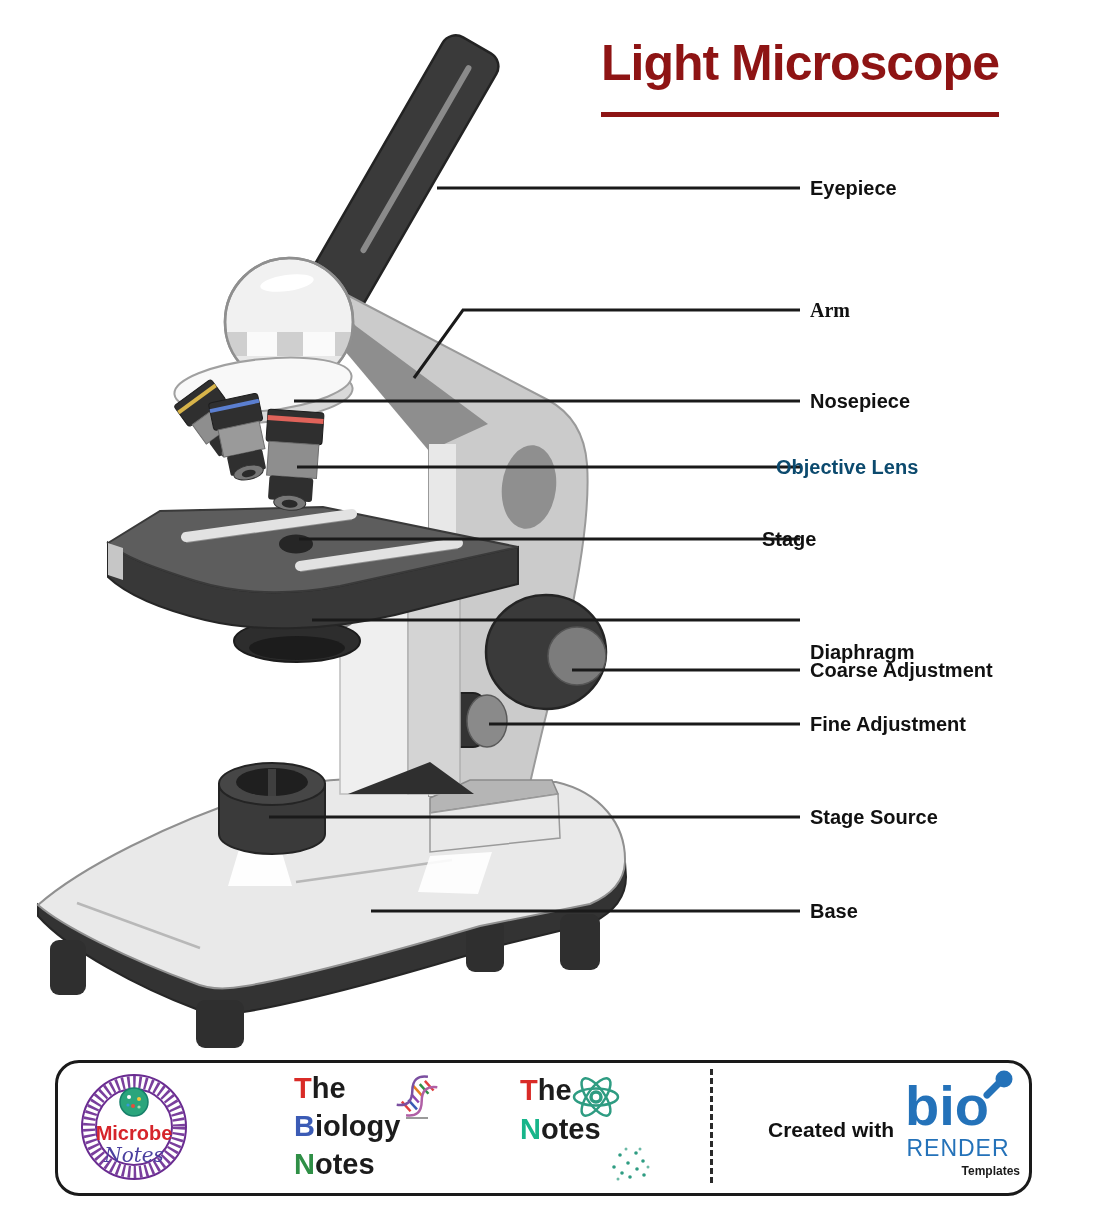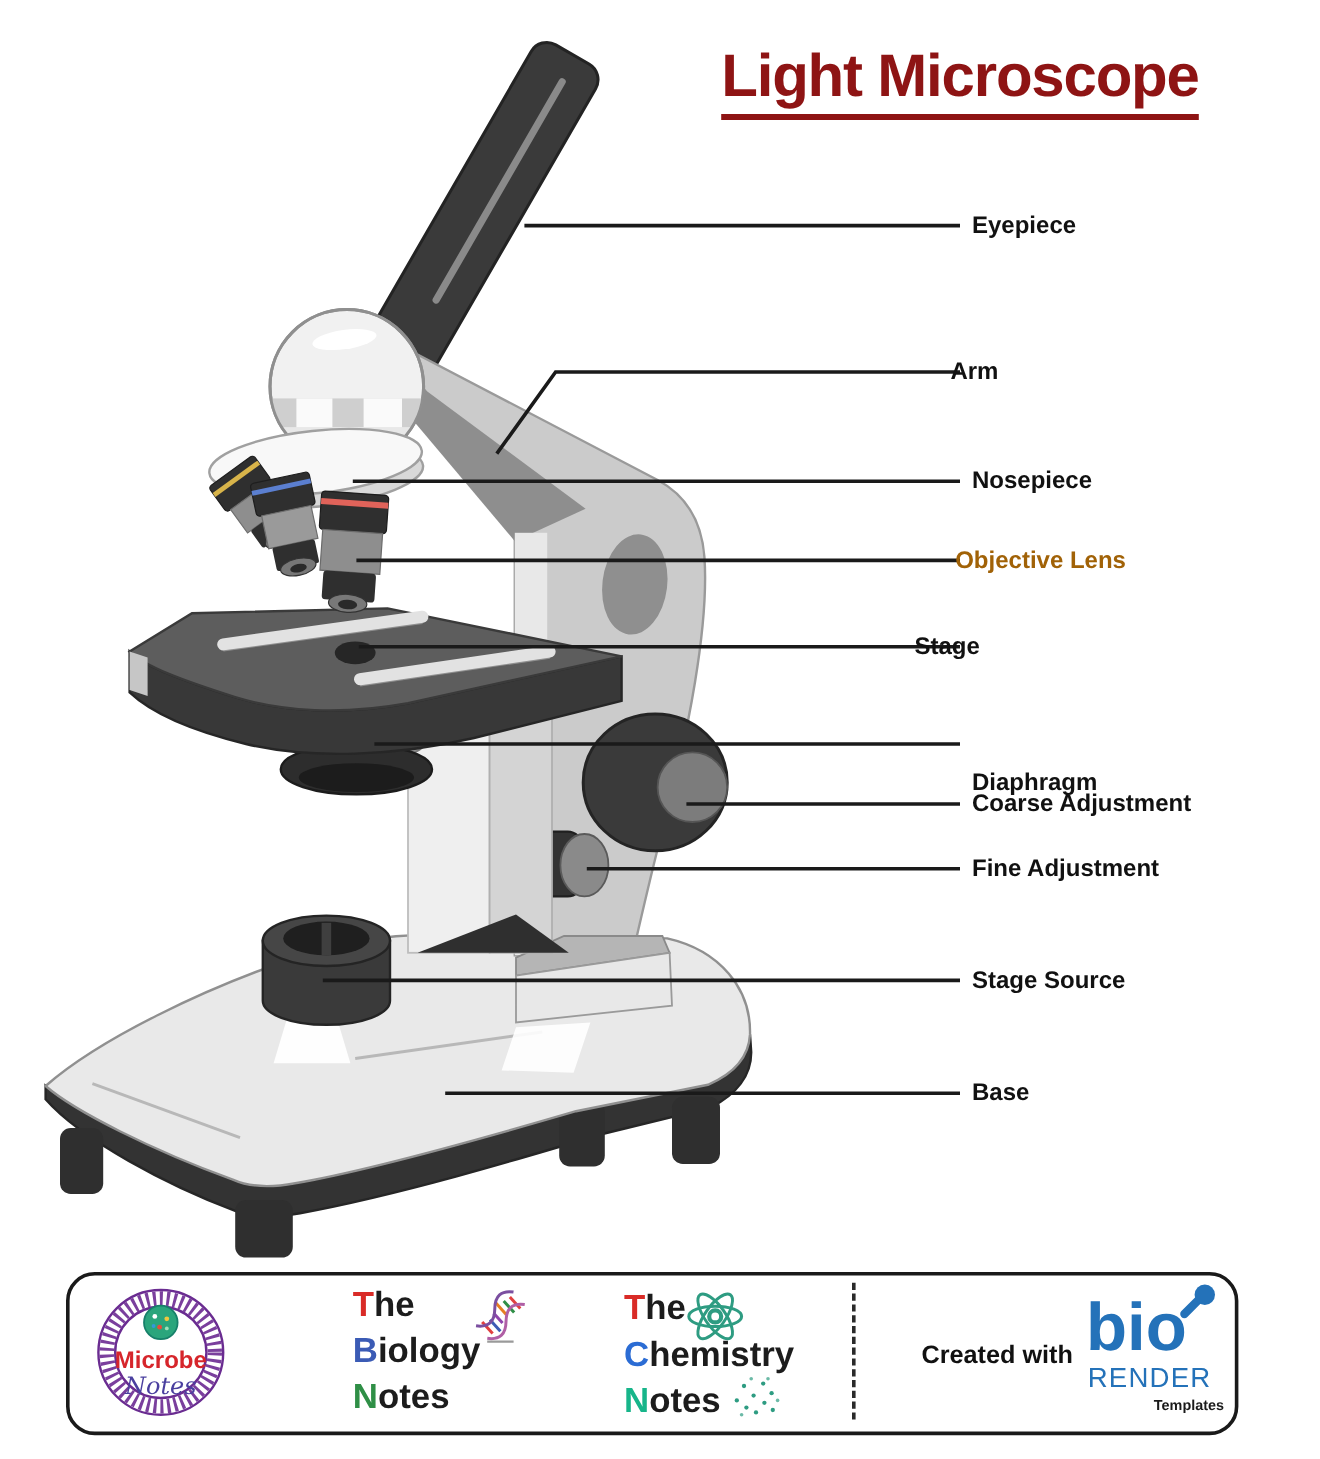--- a/index.html
+++ b/index.html
@@ -2,21 +2,21 @@
 <html><head>
 <meta charset="utf-8">
 <style>
   html,body{margin:0;padding:0;}
   .page{position:relative;width:1100px;height:1216px;background:#ffffff;overflow:hidden;
         font-family:"Liberation Sans",sans-serif;}
   svg{display:block;}
   .scope-svg{position:absolute;left:0;top:0;}
   .title{position:absolute;left:552px;top:34px;width:496px;text-align:center;
          font-size:50px;font-weight:bold;letter-spacing:-1px;white-space:nowrap;}
-  .title span{display:inline-block;padding-bottom:3px;border-bottom:5px solid;}
+  .title span{display:inline-block;padding-bottom:20px;border-bottom:5px solid;}
   .callout-label{position:absolute;height:34px;line-height:34px;font-size:20px;font-weight:bold;
                  color:#111;white-space:nowrap;}
   
   .footer{position:absolute;left:55px;top:1060px;width:971px;height:130px;
           border:3px solid #1a1a1a;border-radius:24px;background:#fff;}
   .badge{position:absolute;left:18px;top:6px;}
   .brand{position:absolute;font-weight:bold;color:#1c1c1c;}
   .brand .ln{display:block;}
   .brand-biology{left:236px;top:6px;font-size:29px;line-height:38px;}
   .brand-chemistry{left:462px;top:8px;font-size:29px;line-height:39px;}
@@ -180,23 +180,23 @@
         <polyline points="312,620 800,620" fill="none" stroke="#1a1a1a" stroke-width="3"></polyline>
         <polyline points="572,670 800,670" fill="none" stroke="#1a1a1a" stroke-width="3"></polyline>
         <polyline points="489,724 800,724" fill="none" stroke="#1a1a1a" stroke-width="3"></polyline>
         <polyline points="269,817 800,817" fill="none" stroke="#1a1a1a" stroke-width="3"></polyline>
         <polyline points="371,911 800,911" fill="none" stroke="#1a1a1a" stroke-width="3"></polyline>
       </g>
   </svg>
 
   <div id="labels">
       <div class="callout-label" style="left: 810px; top: 171px; color: rgb(17, 17, 17);">Eyepiece</div>
-      <div class="callout-label" style="left: 792px; top: 293px; color: rgb(17, 17, 17);">Arm</div>
+      <div class="callout-label" style="left: 810px; top: 293px; color: rgb(17, 17, 17); font-family: Liberation Serif, serif;">Arm</div>
       <div class="callout-label" style="left: 810px; top: 384px; color: rgb(17, 17, 17);">Nosepiece</div>
-      <div class="callout-label" style="left: 796px; top: 450px; color: #a16207;">Objective Lens</div>
+      <div class="callout-label" style="left: 776px; top: 450px; color: #0c4a6e;">Objective Lens</div>
       <div class="callout-label" style="left: 762px; top: 522px; color: rgb(17, 17, 17);">Stage</div>
       <div class="callout-label" style="left: 810px; top: 603px; color: rgb(17, 17, 17); margin-top: 32px;">Diaphragm</div>
       <div class="callout-label" style="left: 810px; top: 653px; color: rgb(17, 17, 17);">Coarse Adjustment</div>
       <div class="callout-label" style="left: 810px; top: 707px; color: rgb(17, 17, 17);">Fine Adjustment</div>
       <div class="callout-label" style="left: 810px; top: 800px; color: rgb(17, 17, 17);">Stage Source</div>
       <div class="callout-label" style="left: 810px; top: 894px; color: rgb(17, 17, 17);">Base</div>
     </div>
 
   <div class="footer">
 
@@ -230,21 +230,20 @@
         <line x1="33" y1="14" x2="33" y2="27" stroke="#2f8f46" stroke-width="2.5"></line>
         <line x1="39" y1="15" x2="39" y2="28" stroke="#e04040" stroke-width="2.5"></line>
         <path d="M 2,14 Q 12,26 23,14 Q 34,2 44,14" fill="none" stroke="#7b4fa0" stroke-width="2.5"></path>
         <path d="M 2,28 Q 12,40 23,28 Q 34,16 44,28" fill="none" stroke="#b05fa5" stroke-width="2.5"></path>
       </g>
       <line x1="12" y1="43" x2="34" y2="43" stroke="#9a9a9a" stroke-width="2"></line>
     </svg>
 
     <div class="brand brand-chemistry">
       <span class="ln"><span style="color: rgb(217, 43, 39);">T</span><span>he</span></span>
-      <span class="ln"><span style="color: rgb(43, 108, 212);">C</span><span>hemistry</span></span>
       <span class="ln"><span style="color: rgb(23, 181, 138);">N</span><span>otes</span></span>
     </div>
     <svg class="atom-icon" width="52" height="48" viewBox="0 0 52 48">
       <ellipse cx="26" cy="24" rx="22" ry="8.5" fill="none" stroke="#2e9c82" stroke-width="2.5"></ellipse>
       <ellipse cx="26" cy="24" rx="22" ry="8.5" fill="none" stroke="#2e9c82" stroke-width="2.5" transform="rotate(55 26 24)"></ellipse>
       <ellipse cx="26" cy="24" rx="22" ry="8.5" fill="none" stroke="#2e9c82" stroke-width="2.5" transform="rotate(-55 26 24)"></ellipse>
       <circle cx="26" cy="24" r="5" fill="#ffffff" stroke="#2e9c82" stroke-width="3.5"></circle>
     </svg>
     <svg class="dots-icon" width="40" height="40" viewBox="0 0 40 40">
       <g fill="#2e9c82">

